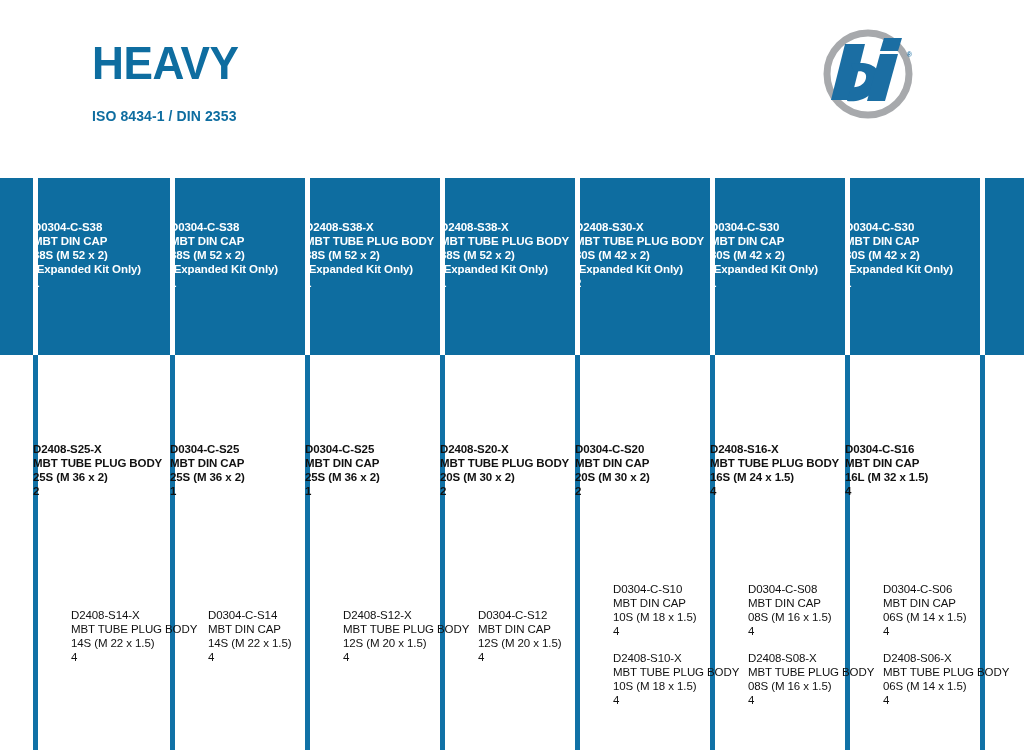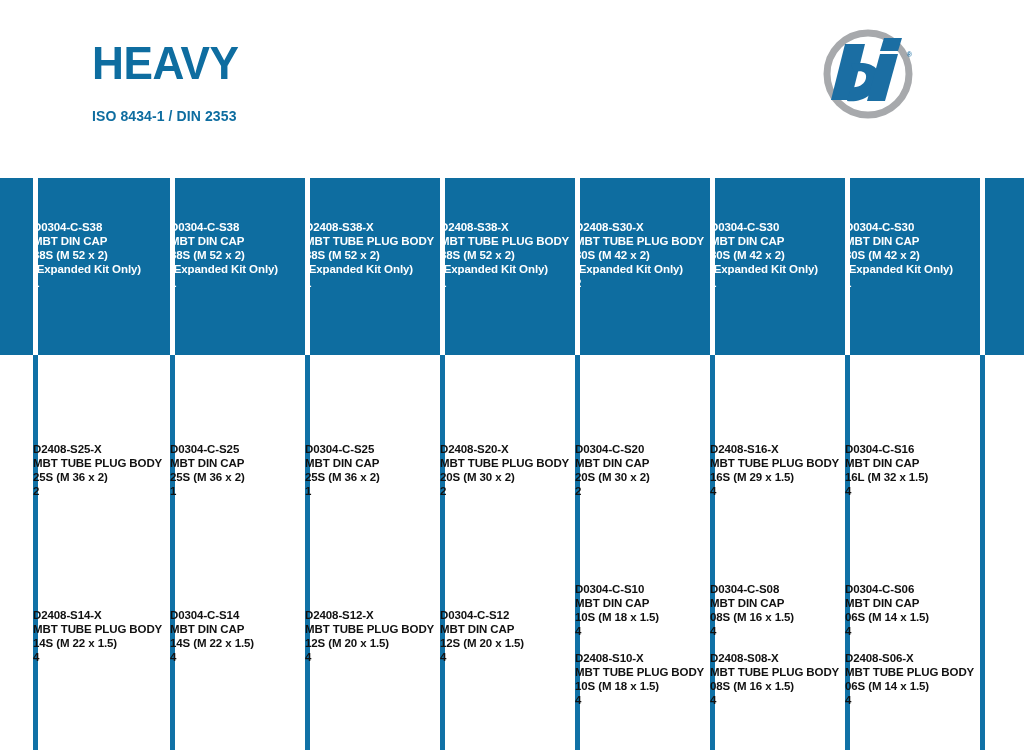--- a/index.html
+++ b/index.html
@@ -63,21 +63,21 @@
   .cell {
     position:absolute;
     line-height:1.22;
     font-size:11.5px;
     letter-spacing:-0.1px;
   }
   .cell .ln { display:block; white-space:nowrap; }
 
   .row1 .cell { color:#ffffff; font-weight:bold; top:42px; }
   .row2 .cell { color:#111111; font-weight:bold; top:244px;margin-top:20px; }
-  .row3 .cell { color:#111111; font-weight:bold; top:430px; }
+  .row3 .cell { color:#111111; font-weight:normal; top:430px;margin-left:38px; }
 
   .row3 .cell.dual { top:404px; }
   .blockgap { height:13px; }
 
   .cell.c0 { left:33px;  width:137px; }
   .cell.c1 { left:170px; width:135px; }
   .cell.c2 { left:305px; width:135px; }
   .cell.c3 { left:440px; width:135px; }
   .cell.c4 { left:575px; width:129px; }
   .cell.c5 { left:710px; width:135px; }
@@ -248,21 +248,21 @@
               <span class="ln">D0304-C-S20</span>
               <span class="ln">MBT DIN CAP</span>
               <span class="ln">20S (M 30 x 2)</span>
               <span class="ln">2</span>
             </div>
           </div>
           <div class="cell c5">
             <div>
               <span class="ln">D2408-S16-X</span>
               <span class="ln">MBT TUBE PLUG BODY</span>
-              <span class="ln">16S (M 29 x 1.5)</span>
+              <span class="ln">16S (M 24 x 1.5)</span>
               <span class="ln">4</span>
             </div>
           </div>
           <div class="cell c6">
             <div>
               <span class="ln">D0304-C-S16</span>
               <span class="ln">MBT DIN CAP</span>
               <span class="ln">16L (M 32 x 1.5)</span>
               <span class="ln">4</span>
             </div>

